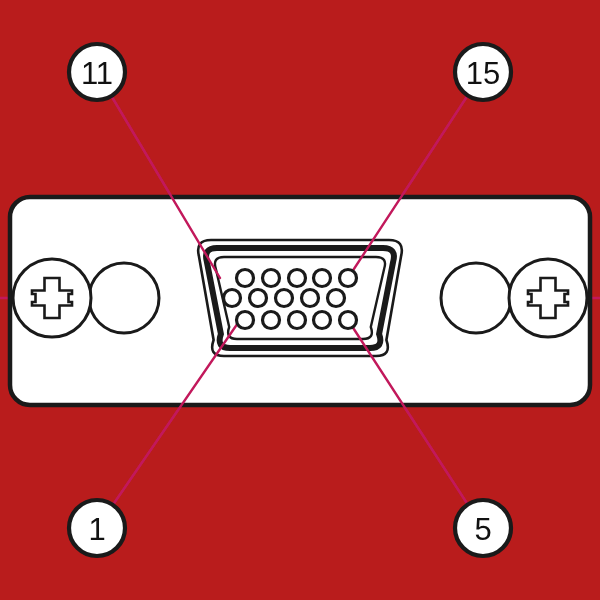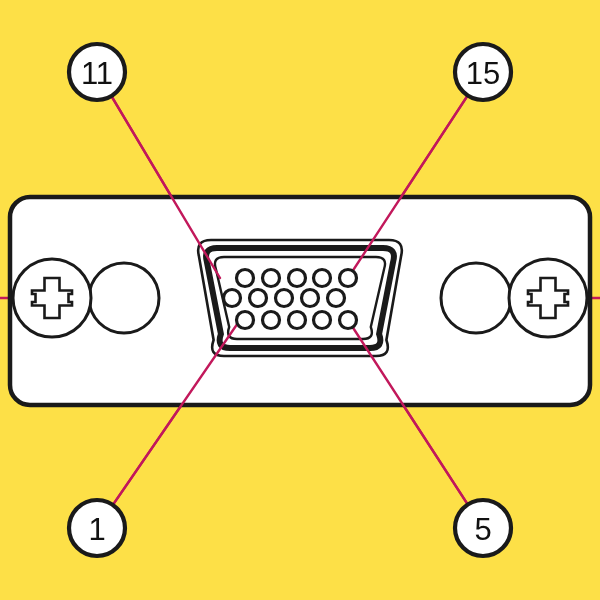--- a/index.html
+++ b/index.html
@@ -10,21 +10,21 @@
   body {
     width: 600px;
     height: 600px;
     font-family: "Liberation Sans", sans-serif;
     overflow: hidden;
   }
   #diagram-root {
     position: relative;
     width: 600px;
     height: 600px;
-    background: #fde047;
+    background: #b91c1c;
   }
   svg#vga-svg {
     display: block;
     width: 600px;
     height: 600px;
   }
   .callout-text {
     font-family: "Liberation Sans", sans-serif;
     font-size: 31px;
     fill: #111111;

